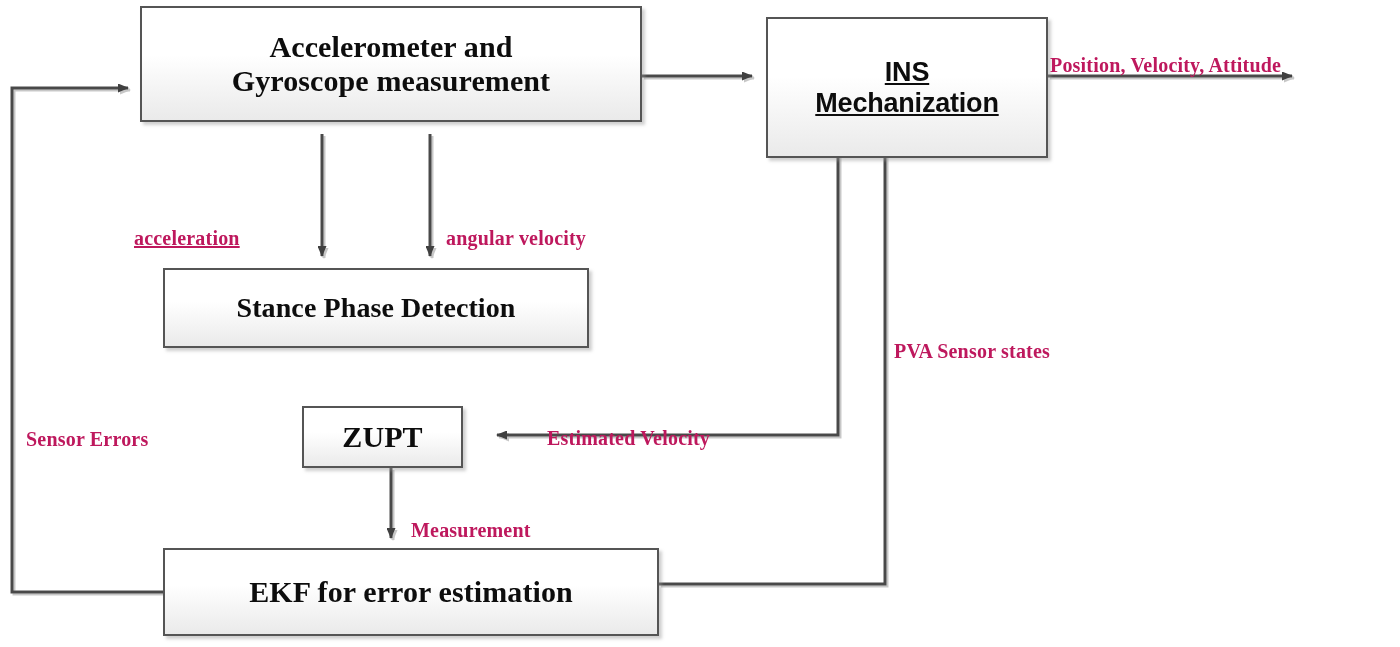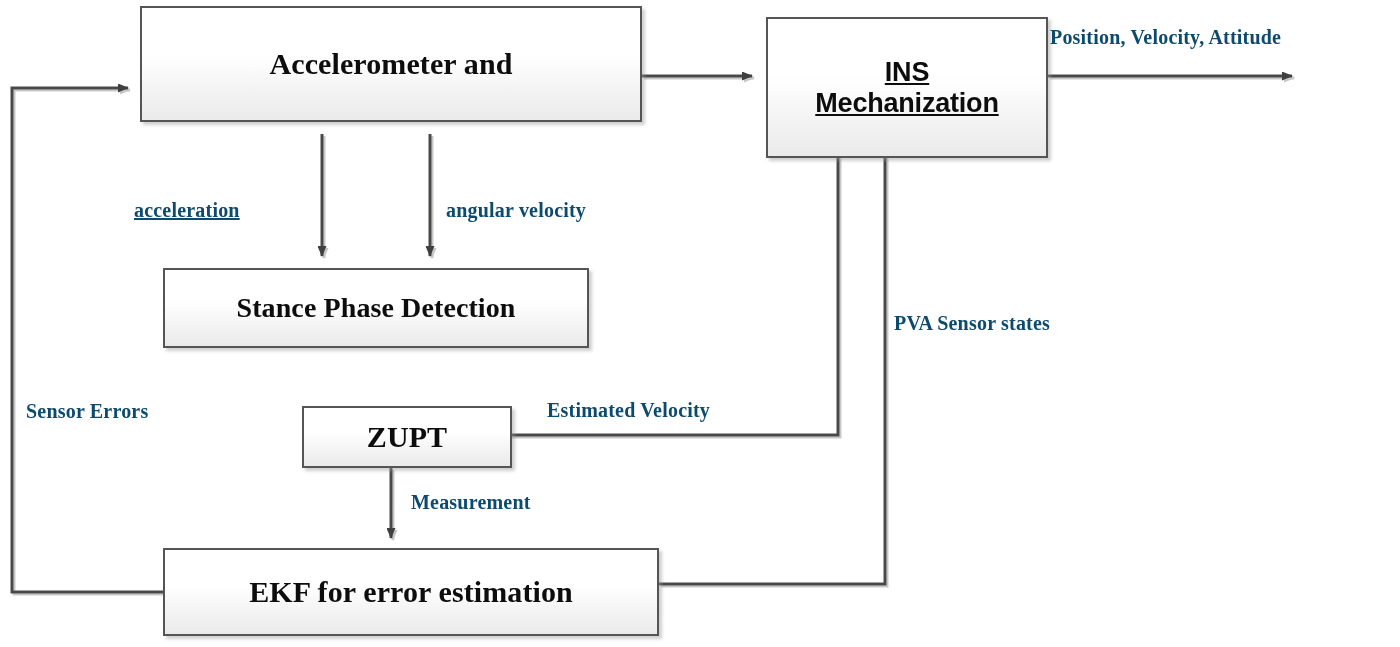--- a/index.html
+++ b/index.html
@@ -45,23 +45,24 @@
     font-family: "Liberation Serif", "DejaVu Serif", serif;
   }
   .node.sans {
     font-family: "Liberation Sans", "DejaVu Sans", sans-serif;
     letter-spacing: -0.2px;
   }
   .edge-label {
     position: absolute;
     font-family: "Liberation Serif", "DejaVu Serif", serif;
     font-weight: bold;
-    color: #0c4a6e;
+    color: #be185d;
     white-space: nowrap;
     letter-spacing: 0.2px;
+    margin-top: 28px;
   }
 </style>
 </head>
 <body>
 
 <div id="canvas">
 
   <svg id="wires" viewBox="0 0 1400 647">
     <defs>
       <marker id="arrowHead" markerWidth="11" markerHeight="9" refX="10" refY="4.5" orient="auto" markerUnits="userSpaceOnUse">
@@ -95,35 +96,36 @@
     </g>
 
     <g stroke="#6a6a6a" stroke-width="2" fill="none" filter="url(#softShadow)">
       <path d="M391,349 L391,396" marker-end="url(#arrowHeadThin)"></path>
     </g>
   </svg>
 
   <div class="node serif" style="left:140px; top:6px; width:502px; height:116px; font-size:30px;">
     <div>
       <div>Accelerometer and</div>
+      <div>Gyroscope measurement</div>
     </div>
   </div>
 
   <div class="node sans" style="left:766px; top:17px; width:282px; height:141px; font-size:27px;text-decoration:underline;">
     <div>
       <div>INS</div>
       <div>Mechanization</div>
     </div>
   </div>
 
   <div class="node serif" style="left:163px; top:268px; width:426px; height:80px; font-size:28px;">
     <div>Stance Phase Detection</div>
   </div>
 
-  <div class="node serif" style="left:302px; top:406px; width:210px; height:62px; font-size:30px;">
+  <div class="node serif" style="left:302px; top:406px; width:161px; height:62px; font-size:30px;">
     <div>ZUPT</div>
   </div>
 
   <div class="node serif" style="left:163px; top:548px; width:496px; height:88px; font-size:30px;">
     <div>EKF for error estimation</div>
   </div>
 
   <div class="edge-label" style="left:1050px; top:26px; font-size:20px;">Position, Velocity, Attitude</div>
 
   <div class="edge-label" style="left:134px; top:199px; font-size:20px;text-decoration:underline;">acceleration</div>

